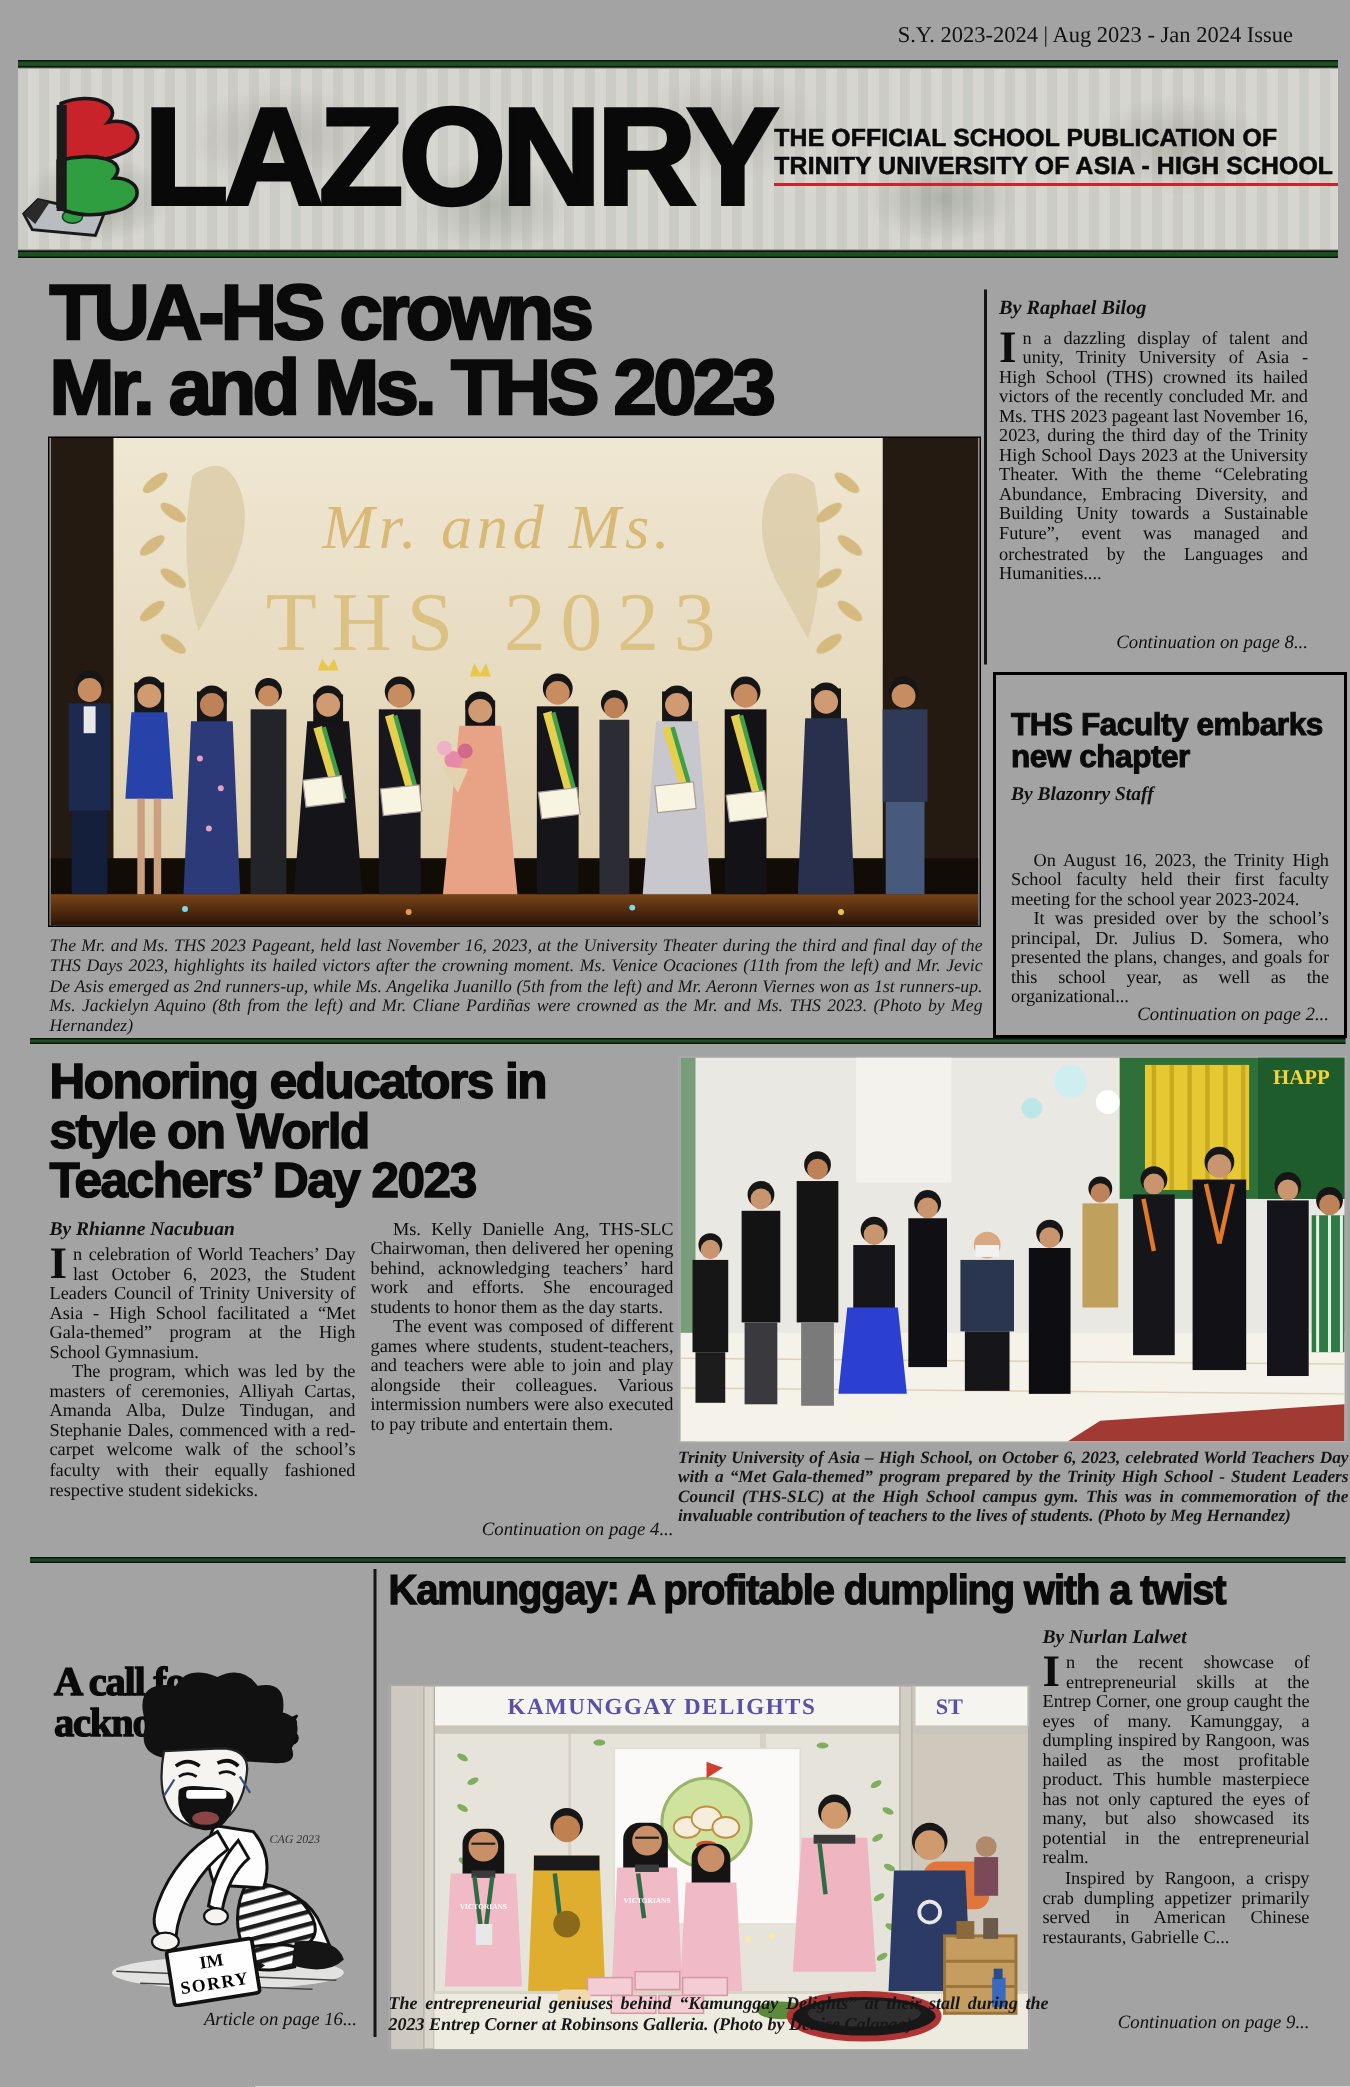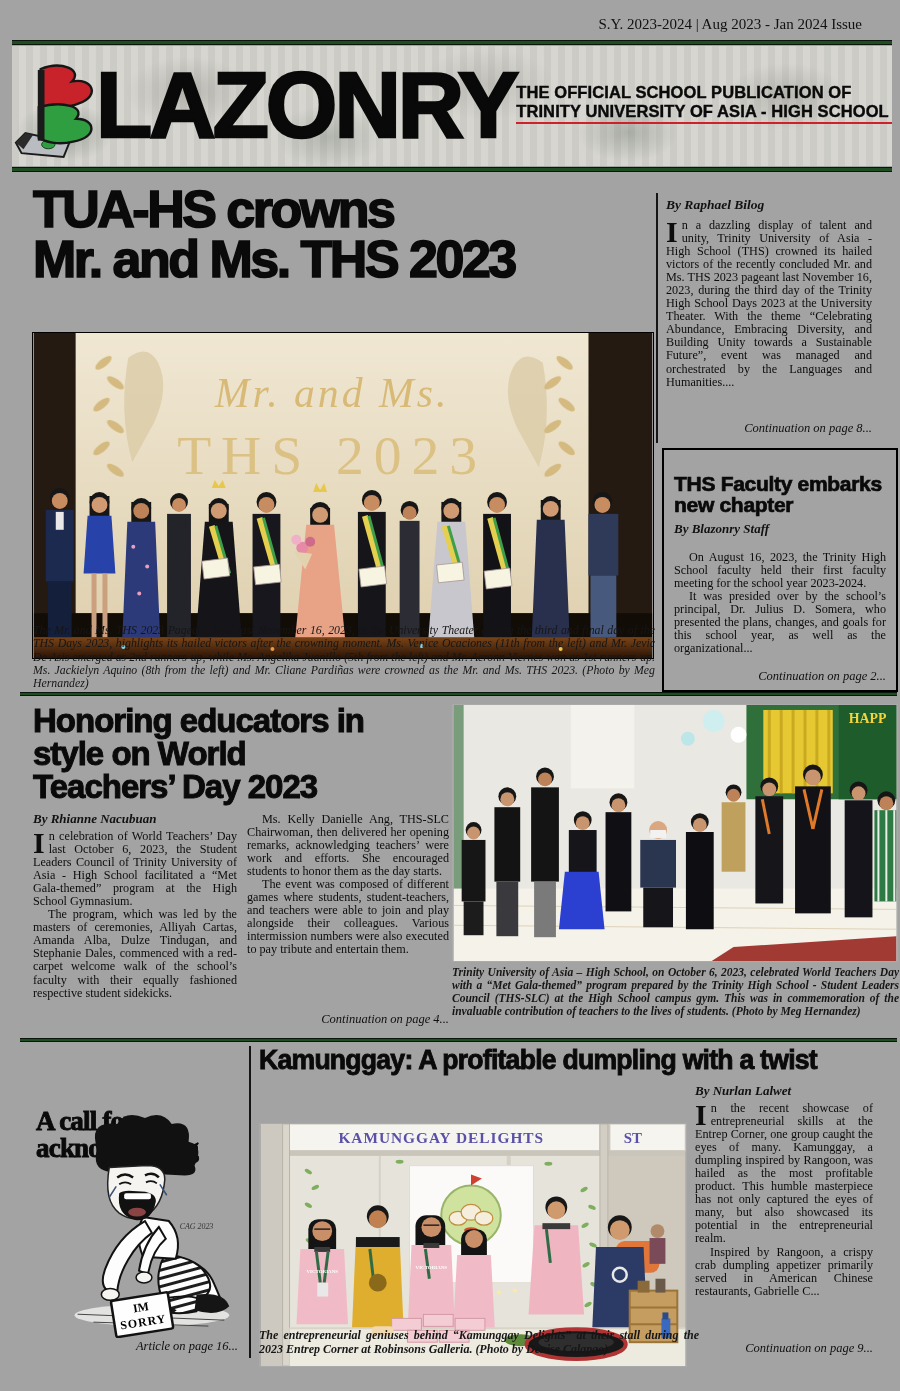--- a/index.html
+++ b/index.html
@@ -76,21 +76,21 @@
     <div>Mr. and Ms. THS 2023</div>
   </div>
 
   <div class="abs vrule" style="left:656px; top:193px; width:2px; height:250px;"></div>
   <div class="abs byline" style="left:666px; top:197px; width:206px; font-size:13.5px;">By Raphael Bilog</div>
   <div class="abs body-text" style="left:666px; top:219px; width:206px;">
     <p class="dropcap">In a dazzling display of talent and unity, Trinity University of Asia - High School (THS) crowned its hailed victors of the recently concluded Mr. and Ms. THS 2023 pageant last November 16, 2023, during the third day of the Trinity High School Days 2023 at the University Theater. With the theme “Celebrating Abundance, Embracing Diversity, and Building Unity towards a Sustainable Future”, event was managed and orchestrated by the Languages and Humanities....</p>
   </div>
   <div class="abs continuation" style="left:666px; top:421px; width:206px;">Continuation on page 8...</div>
 
-  <div class="abs" style="left:32px; top:291px; width:622px; height:327px; border:1px solid #000;margin-top:41px;">
+  <div class="abs" style="left:32px; top:291px; width:622px; height:327px; border:1px solid #000;">
     <svg viewBox="0 0 622 327" width="620" height="325">
       <defs>
         <linearGradient id="scr" x1="0" y1="0" x2="0" y2="1">
           <stop offset="0" stop-color="#f0e7d3"></stop>
             <stop offset="1" stop-color="#e0d2b2"></stop>
         </linearGradient>
         <linearGradient id="flr" x1="0" y1="0" x2="0" y2="1">
           <stop offset="0" stop-color="#7a4418"></stop>
             <stop offset="1" stop-color="#2a1406"></stop>
         </linearGradient>
@@ -204,41 +204,41 @@
           <rect x="560" y="244" width="26" height="62" fill="#47597c"></rect>
       </g>
     </svg>
   </div>
 
   <div class="abs caption" style="left:33px; top:624px; width:622px; font-size:11.8px; line-height:1.13;">The Mr. and Ms. THS 2023 Pageant, held last November 16, 2023, at the University Theater during the third and final day of the THS Days 2023, highlights its hailed victors after the crowning moment. Ms. Venice Ocaciones (11th from the left) and Mr. Jevic De Asis emerged as 2nd runners-up, while Ms. Angelika Juanillo (5th from the left) and Mr. Aeronn Viernes won as 1st runners-up. Ms. Jackielyn Aquino (8th from the left) and Mr. Cliane Pardiñas were crowned as the Mr. and Ms. THS 2023. (Photo by Meg Hernandez)</div>
 
   <div class="abs" style="left:662px; top:448px; width:236px; height:244px; border:2px solid #000; padding:24px 10px;">
     <div class="headline h-side">THS Faculty embarks new chapter</div>
     <div class="byline" style="margin-top:6px;">By Blazonry Staff</div>
-    <div class="body-text" style="margin-top:14px;">
+    <div class="body-text" style="margin-top:30px;">
       <p class="indent">On August 16, 2023, the Trinity High School faculty held their first faculty meeting for the school year 2023-2024.</p>
       <p class="indent">It was presided over by the school’s principal, Dr. Julius D. Somera, who presented the plans, changes, and goals for this school year, as well as the organizational...</p>
     </div>
     <div class="continuation" style="position:absolute; right:10px; bottom:6px; left:10px;">Continuation on page 2...</div>
   </div>
 
   <div class="abs greenbar" style="left:20px; top:692px; width:877px; height:4px;"></div>
 
   <div class="abs headline h-mid" style="left:33px; top:704px; width:420px;">
     <div>Honoring educators in</div>
     <div>style on World</div>
     <div>Teachers’ Day 2023</div>
   </div>
   <div class="abs byline" style="left:33px; top:811px;">By Rhianne Nacubuan</div>
   <div class="abs body-text" style="left:33px; top:830px; width:204px;">
     <p class="dropcap">In celebration of World Teachers’ Day last October 6, 2023, the Student Leaders Council of Trinity University of Asia - High School facilitated a “Met Gala-themed” program at the High School Gymnasium.</p>
     <p class="indent">The program, which was led by the masters of ceremonies, Alliyah Cartas, Amanda Alba, Dulze Tindugan, and Stephanie Dales, commenced with a red-carpet welcome walk of the school’s faculty with their equally fashioned respective student sidekicks.</p>
   </div>
   <div class="abs body-text" style="left:247px; top:813px; width:202px;">
-    <p class="indent">Ms. Kelly Danielle Ang, THS-SLC Chairwoman, then delivered her opening remarks, acknowledging teachers’ were work and efforts. She encouraged students to honor them as the day starts.</p>
+    <p class="indent">Ms. Kelly Danielle Ang, THS-SLC Chairwoman, then delivered her opening behind, acknowledging teachers’ hard work and efforts. She encouraged students to honor them as the day starts.</p>
     <p class="indent">The event was composed of different games where students, student-teachers, and teachers were able to join and play alongside their colleagues. Various intermission numbers were also executed to pay tribute and entertain them.</p>
   </div>
   <div class="abs continuation" style="left:247px; top:1012px; width:202px;">Continuation on page 4...</div>
 
   <div class="abs" style="left:452px; top:704px; width:446px; height:258px; border:1px solid #aaa;">
     <svg viewBox="0 0 446 258" width="444" height="256">
       <rect width="446" height="258" fill="#eae8e2"></rect>
       <rect x="0" y="0" width="10" height="258" fill="#5d8a61" opacity=".8"></rect>
       <rect x="118" y="0" width="64" height="84" fill="#f4f2ec"></rect>
       <rect x="295" y="0" width="151" height="95" fill="#2e6f3a"></rect>

